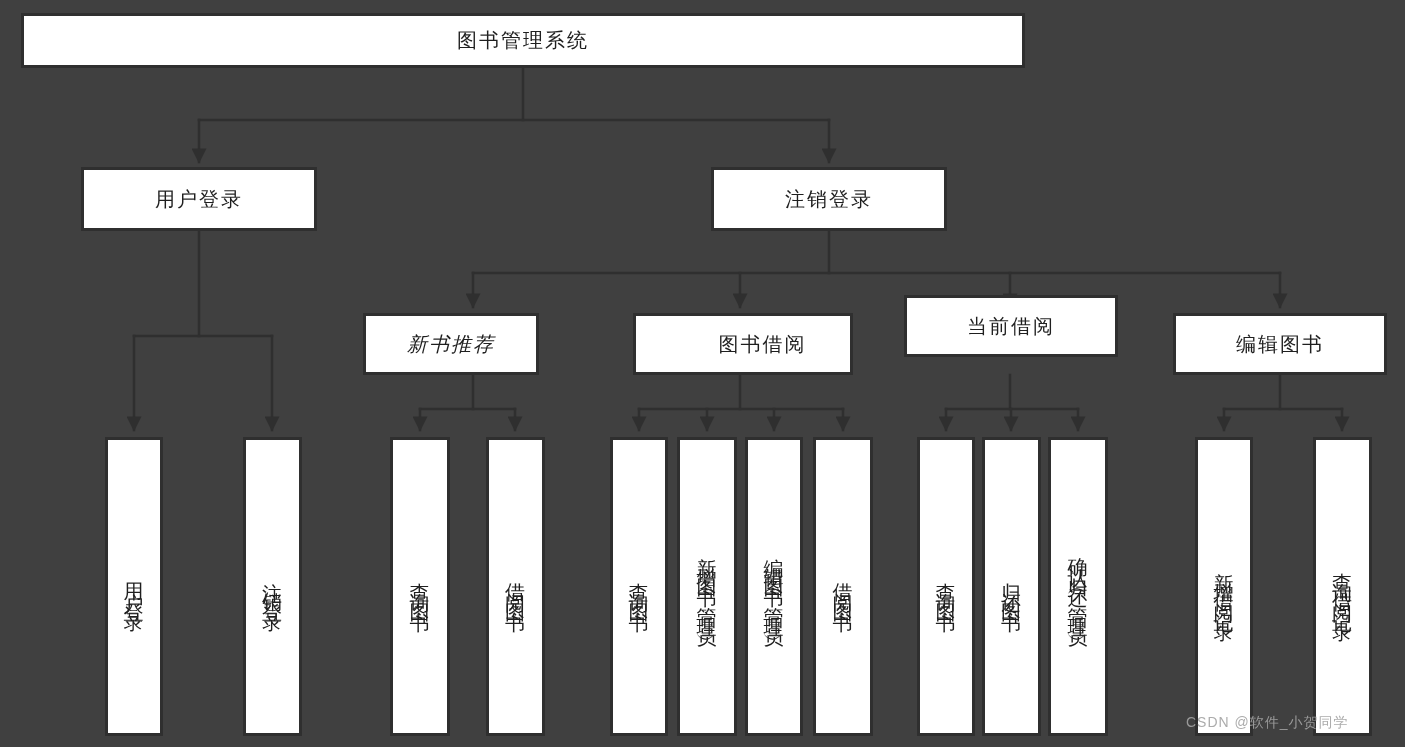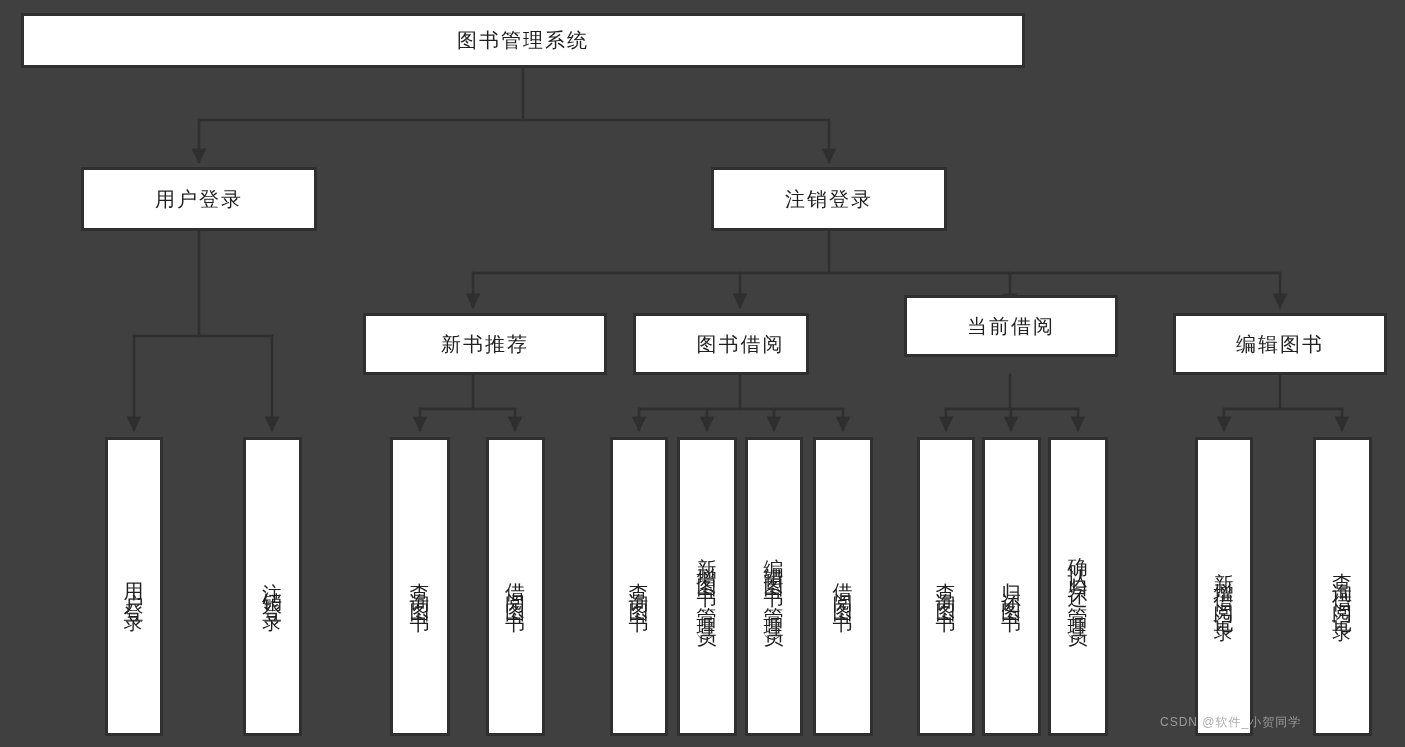--- a/index.html
+++ b/index.html
@@ -29,23 +29,23 @@
   }
   .vbox span {
     writing-mode: vertical-rl;
     text-orientation: mixed;
     font-size: 20px;
     line-height: 1;
     letter-spacing: 10px;
   }
   .watermark {
     position: absolute;
-    left: 1160px;
+    left: 1186px;
     top: 714px;
-    font-size: 12px;
+    font-size: 14px;
     letter-spacing: 1px;
     color: #a3a3a3;
     white-space: nowrap;
     z-index: 5;
     opacity: 0.9;
   }
 </style>
 </head>
 <body>
 
@@ -106,22 +106,22 @@
         <path d="M1342,409 V430" marker-end="url(#arrow)"></path>
       </g>
     </g>
   </svg>
 
   <div class="box hbox" style="left:21px; top:13px; width:1004px; height:55px;">图书管理系统</div>
 
   <div class="box hbox" style="left:81px; top:167px; width:236px; height:64px;">用户登录</div>
   <div class="box hbox" style="left:711px; top:167px; width:236px; height:64px;">注销登录</div>
 
-  <div class="box hbox" style="left:363px; top:313px; width:244px; height:62px;">新书推荐</div>
-  <div class="box hbox" style="left:633px; top:313px; width:176px; height:62px;padding-left:39px;">图书借阅</div>
+  <div class="box hbox" style="left:363px; top:313px; width:176px; height:62px;font-style:italic;">新书推荐</div>
+  <div class="box hbox" style="left:633px; top:313px; width:220px; height:62px;padding-left:39px;">图书借阅</div>
   <div class="box hbox" style="left:904px; top:295px; width:214px; height:62px;font-family:Liberation Mono, monospace;">当前借阅</div>
   <div class="box hbox" style="left:1173px; top:313px; width:214px; height:62px;">编辑图书</div>
 
   <div class="box vbox" style="left:105px; top:437px; width:58px; height:299px;">
     <span>用户登录</span>
   </div>
   <div class="box vbox" style="left:243px; top:437px; width:59px; height:299px;">
     <span>注销登录</span>
   </div>
 

